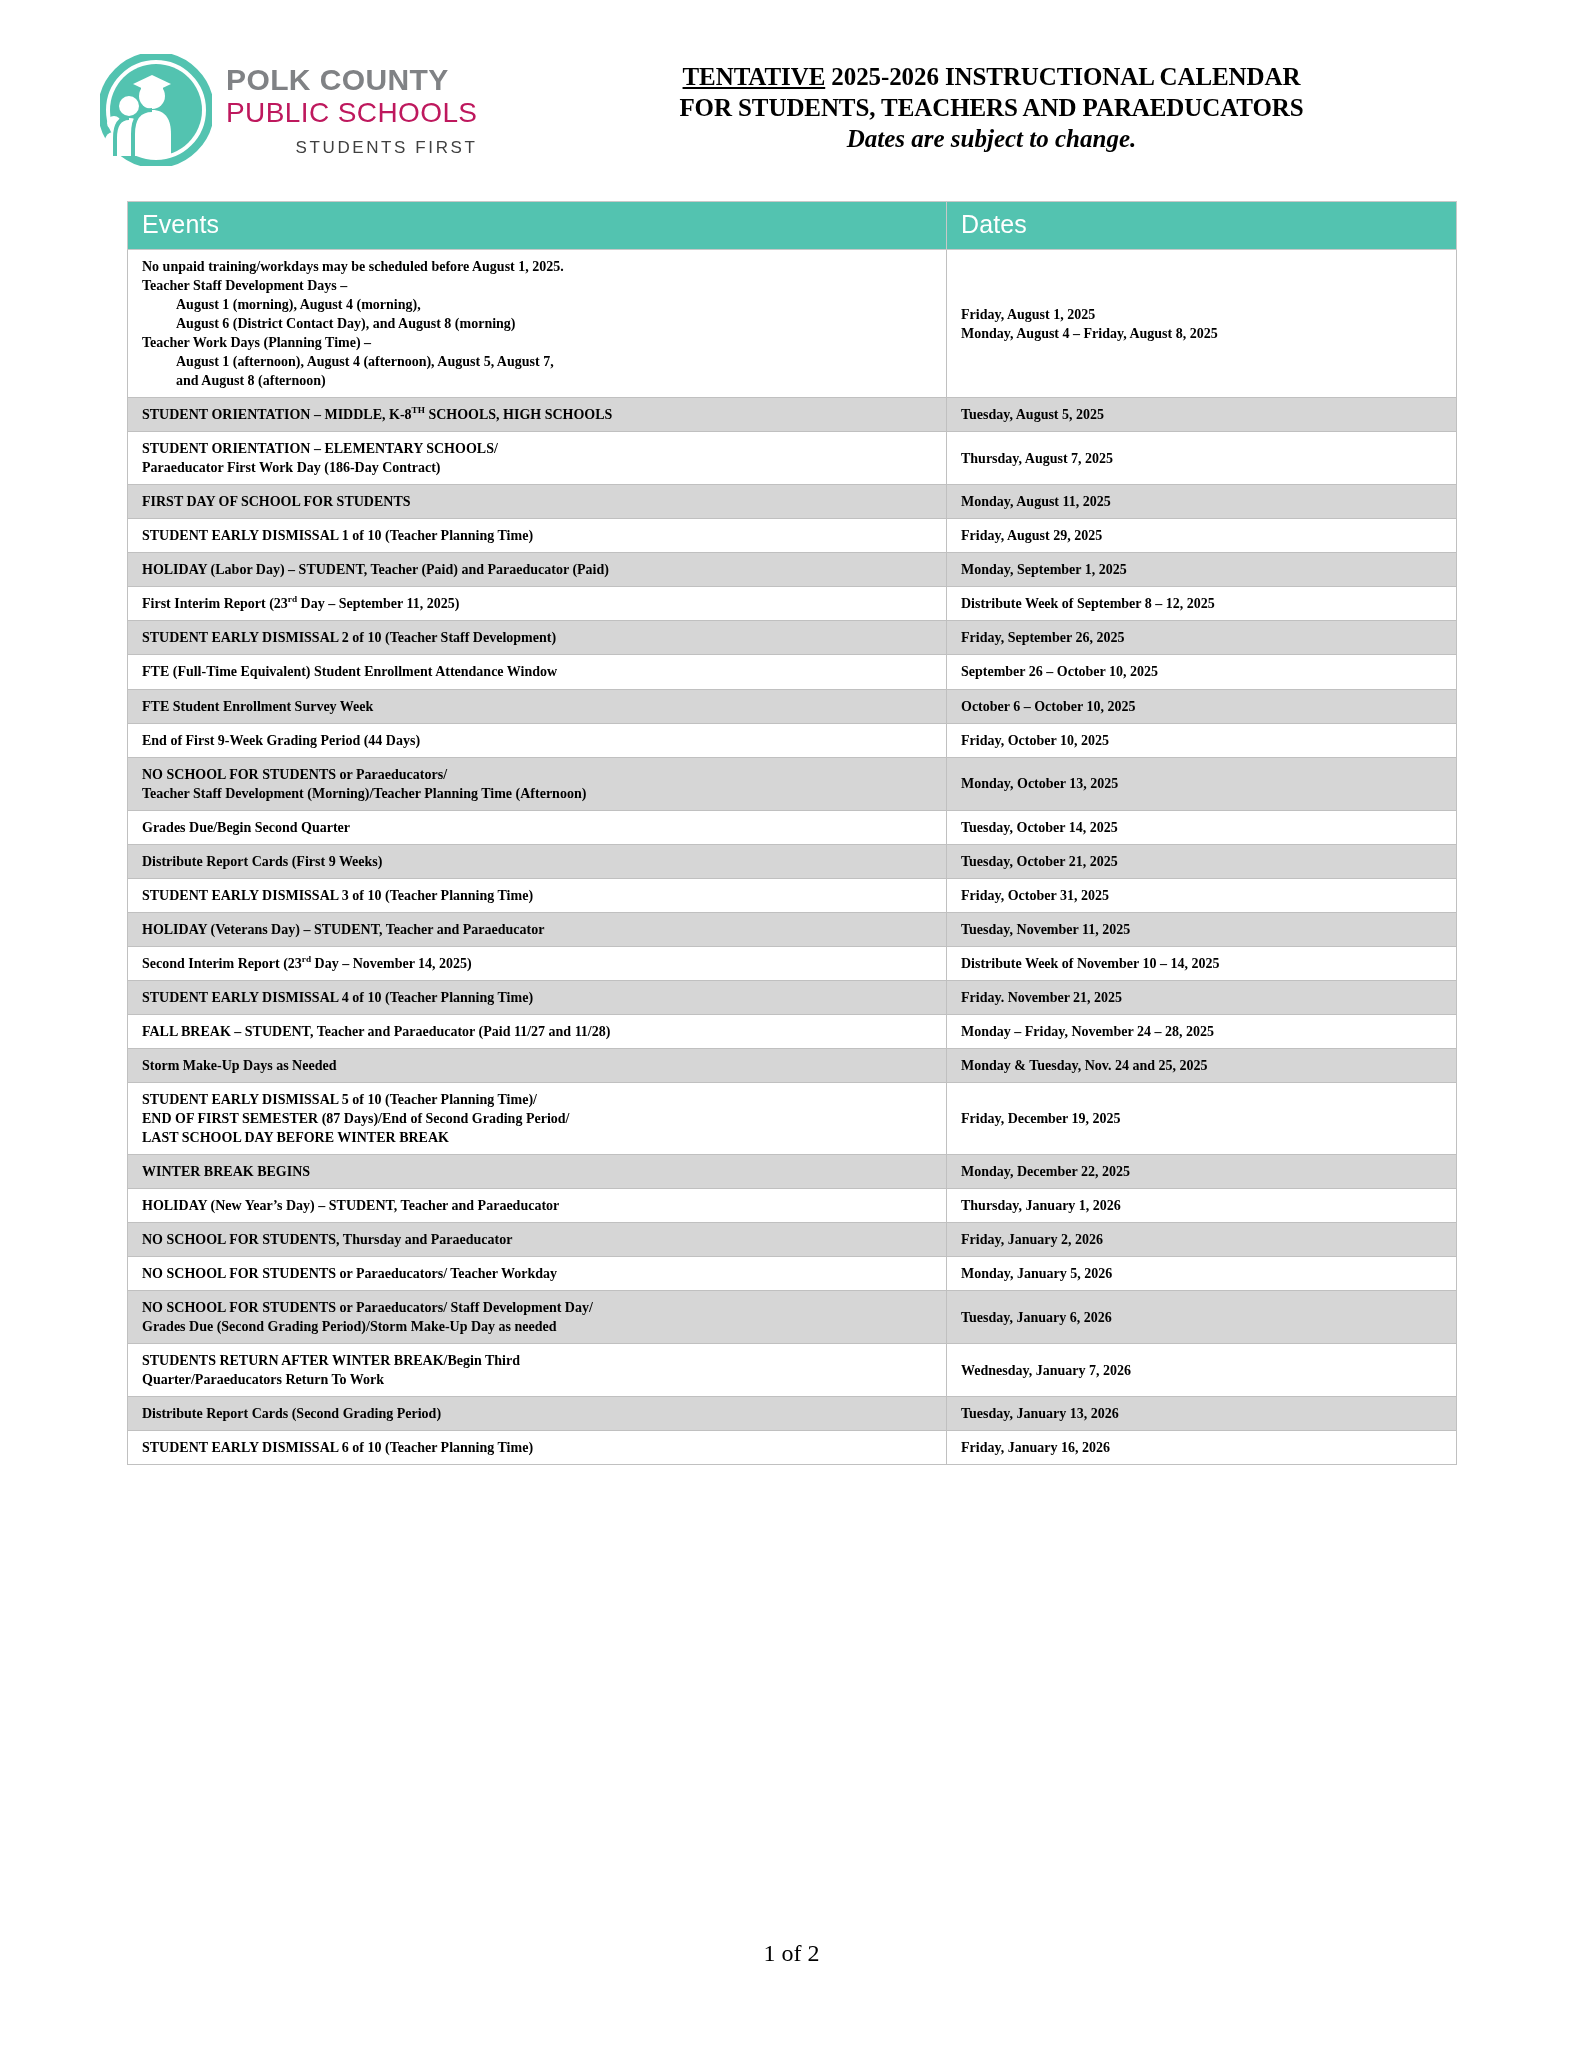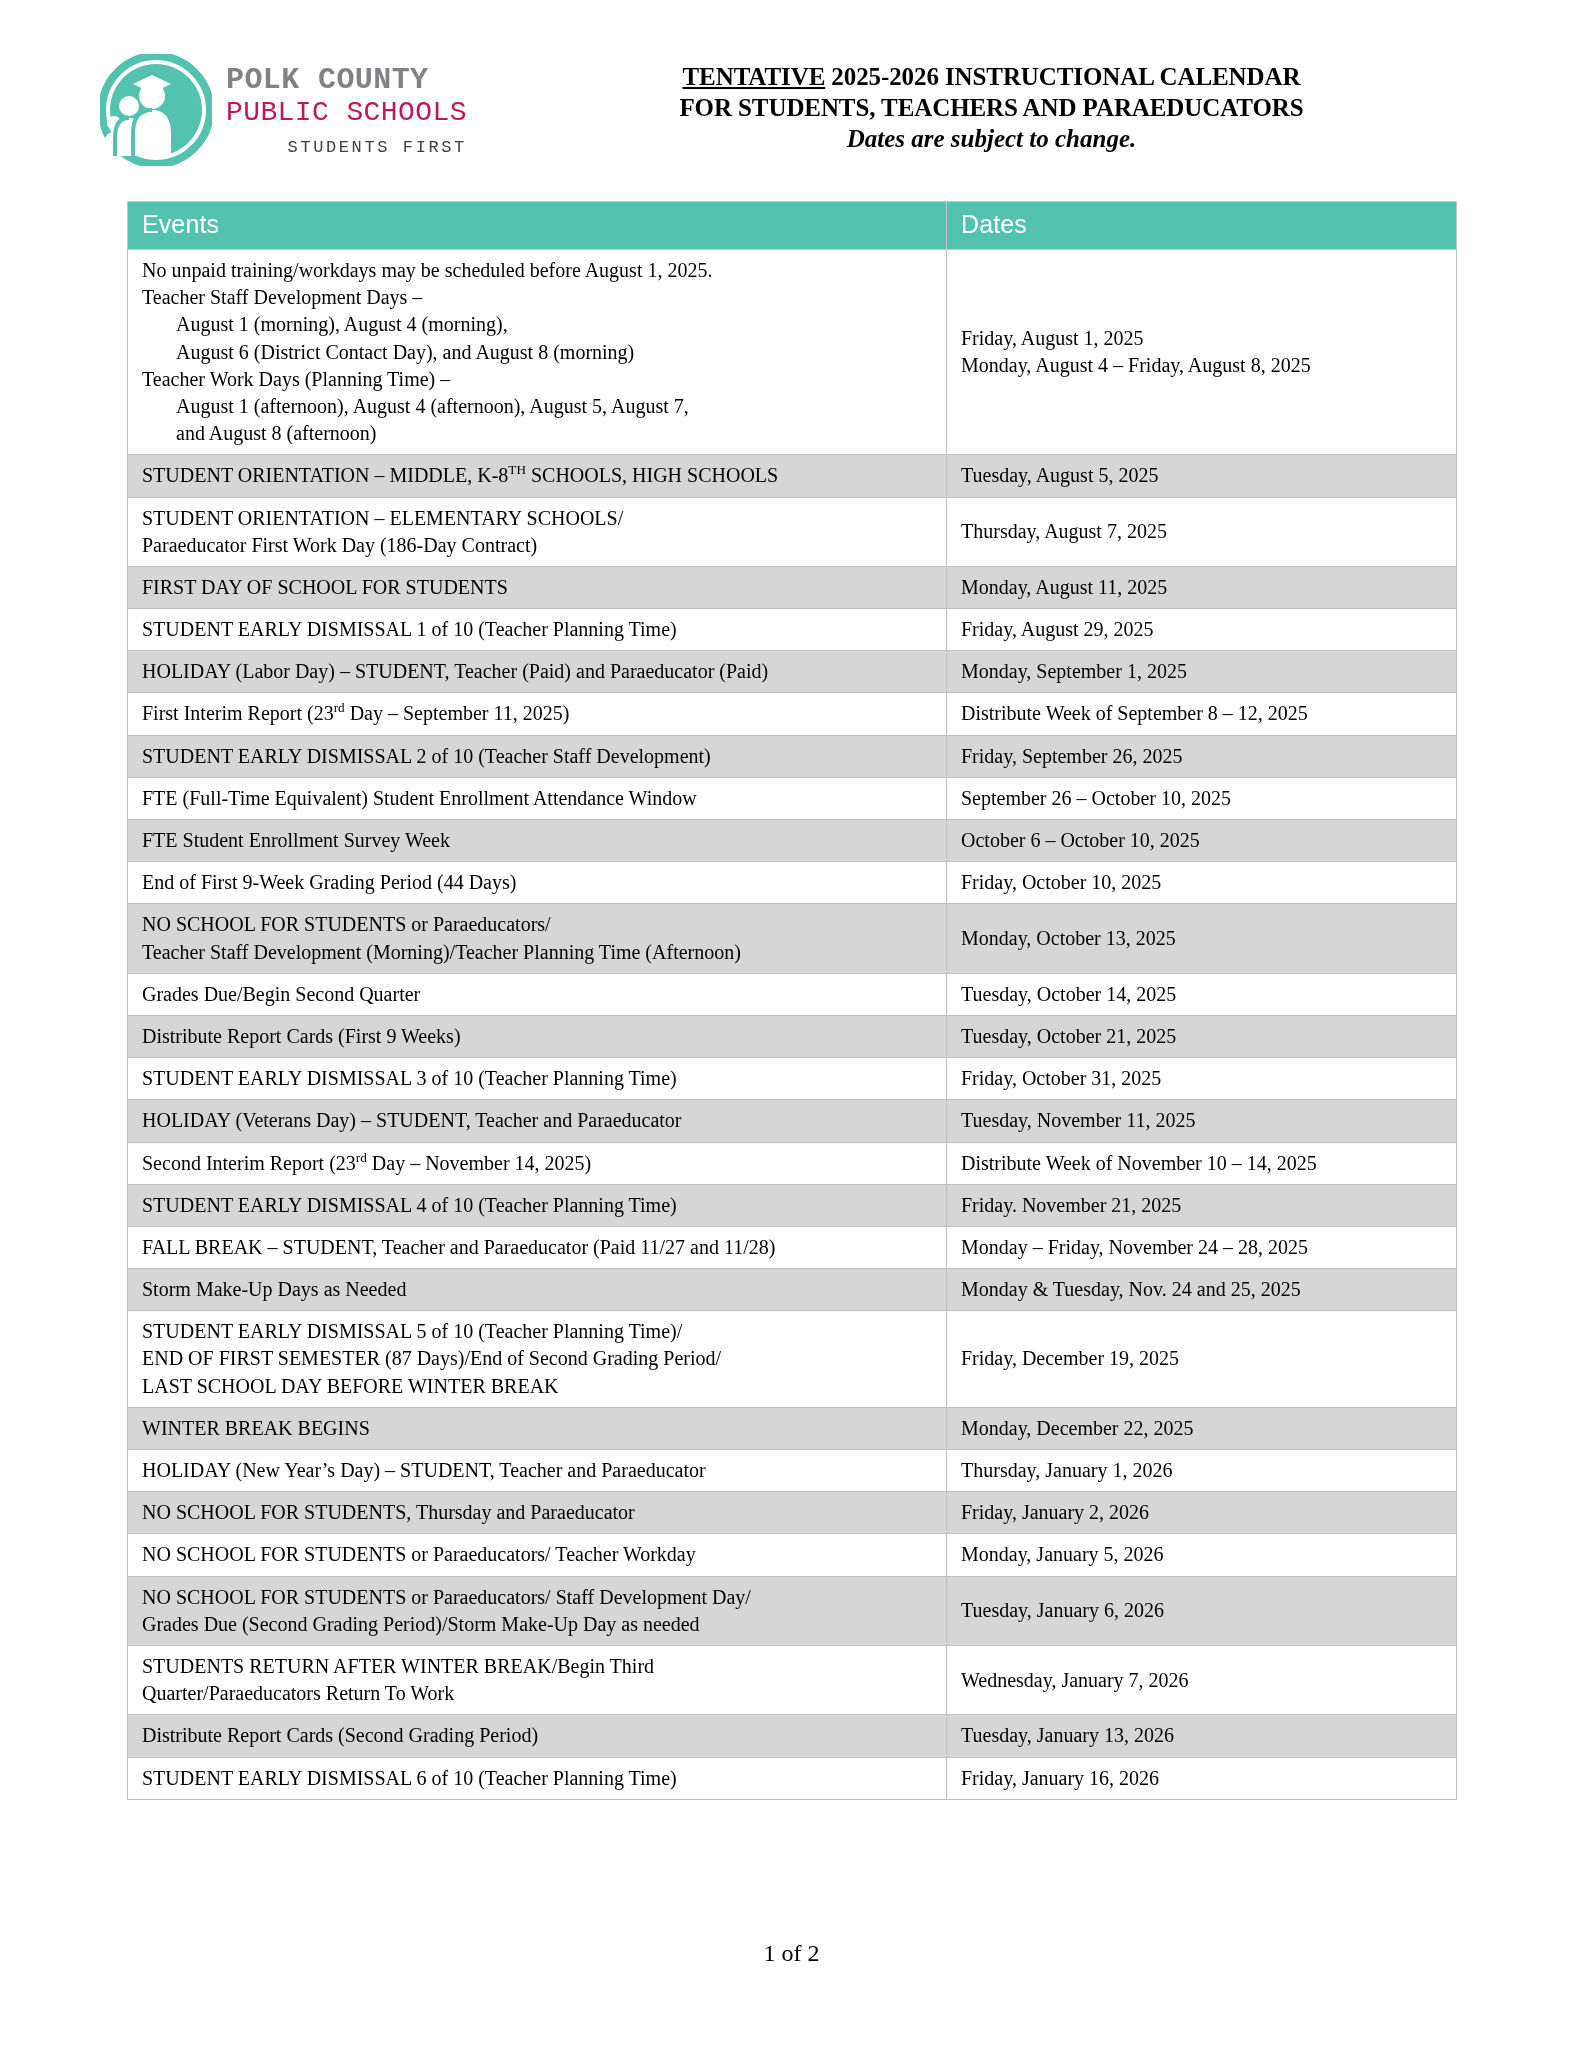--- a/index.html
+++ b/index.html
@@ -38,21 +38,21 @@
     width: 410px;
     padding-top: 6px;
   }
   .logo-mark {
     width: 112px;
     height: 112px;
     flex: 0 0 auto;
   }
   .logo-words {
     margin-left: 14px;
-    font-family: Liberation Mono, monospace;
+    font-family: Liberation Sans, sans-serif;
     line-height: 1.0;
   }
   .logo-l1 {
     font-size: 30px;
     font-weight: bold;
     letter-spacing: 0.4px;
     color: #808285;
   }
   .logo-l2 {
     font-size: 28px;
@@ -115,22 +115,22 @@
     font-size: 25px;
     font-weight: normal;
     text-align: left;
     padding: 8px 14px 10px 14px;
     border: 1px solid #c8c8c8;
     letter-spacing: 0.1px;
   }
   table.cal td {
     border: 1px solid #c0c0c0;
     padding: 7px 13px 7px 14px;
-    font-size: 20px;
-    font-weight: normal;
+    font-size: 14px;
+    font-weight: bold;
     line-height: 1.36;
     vertical-align: middle;
   }
   tr.shade td { background: #d6d6d6; }
   tr.plain td { background: #ffffff; }
   td.dates { white-space: normal; }
   sup { font-size: 0.66em; vertical-align: super; line-height: 0; }
   .ind { display: block; padding-left: 34px; }
   .big { font-size: 21.5px; }
 

